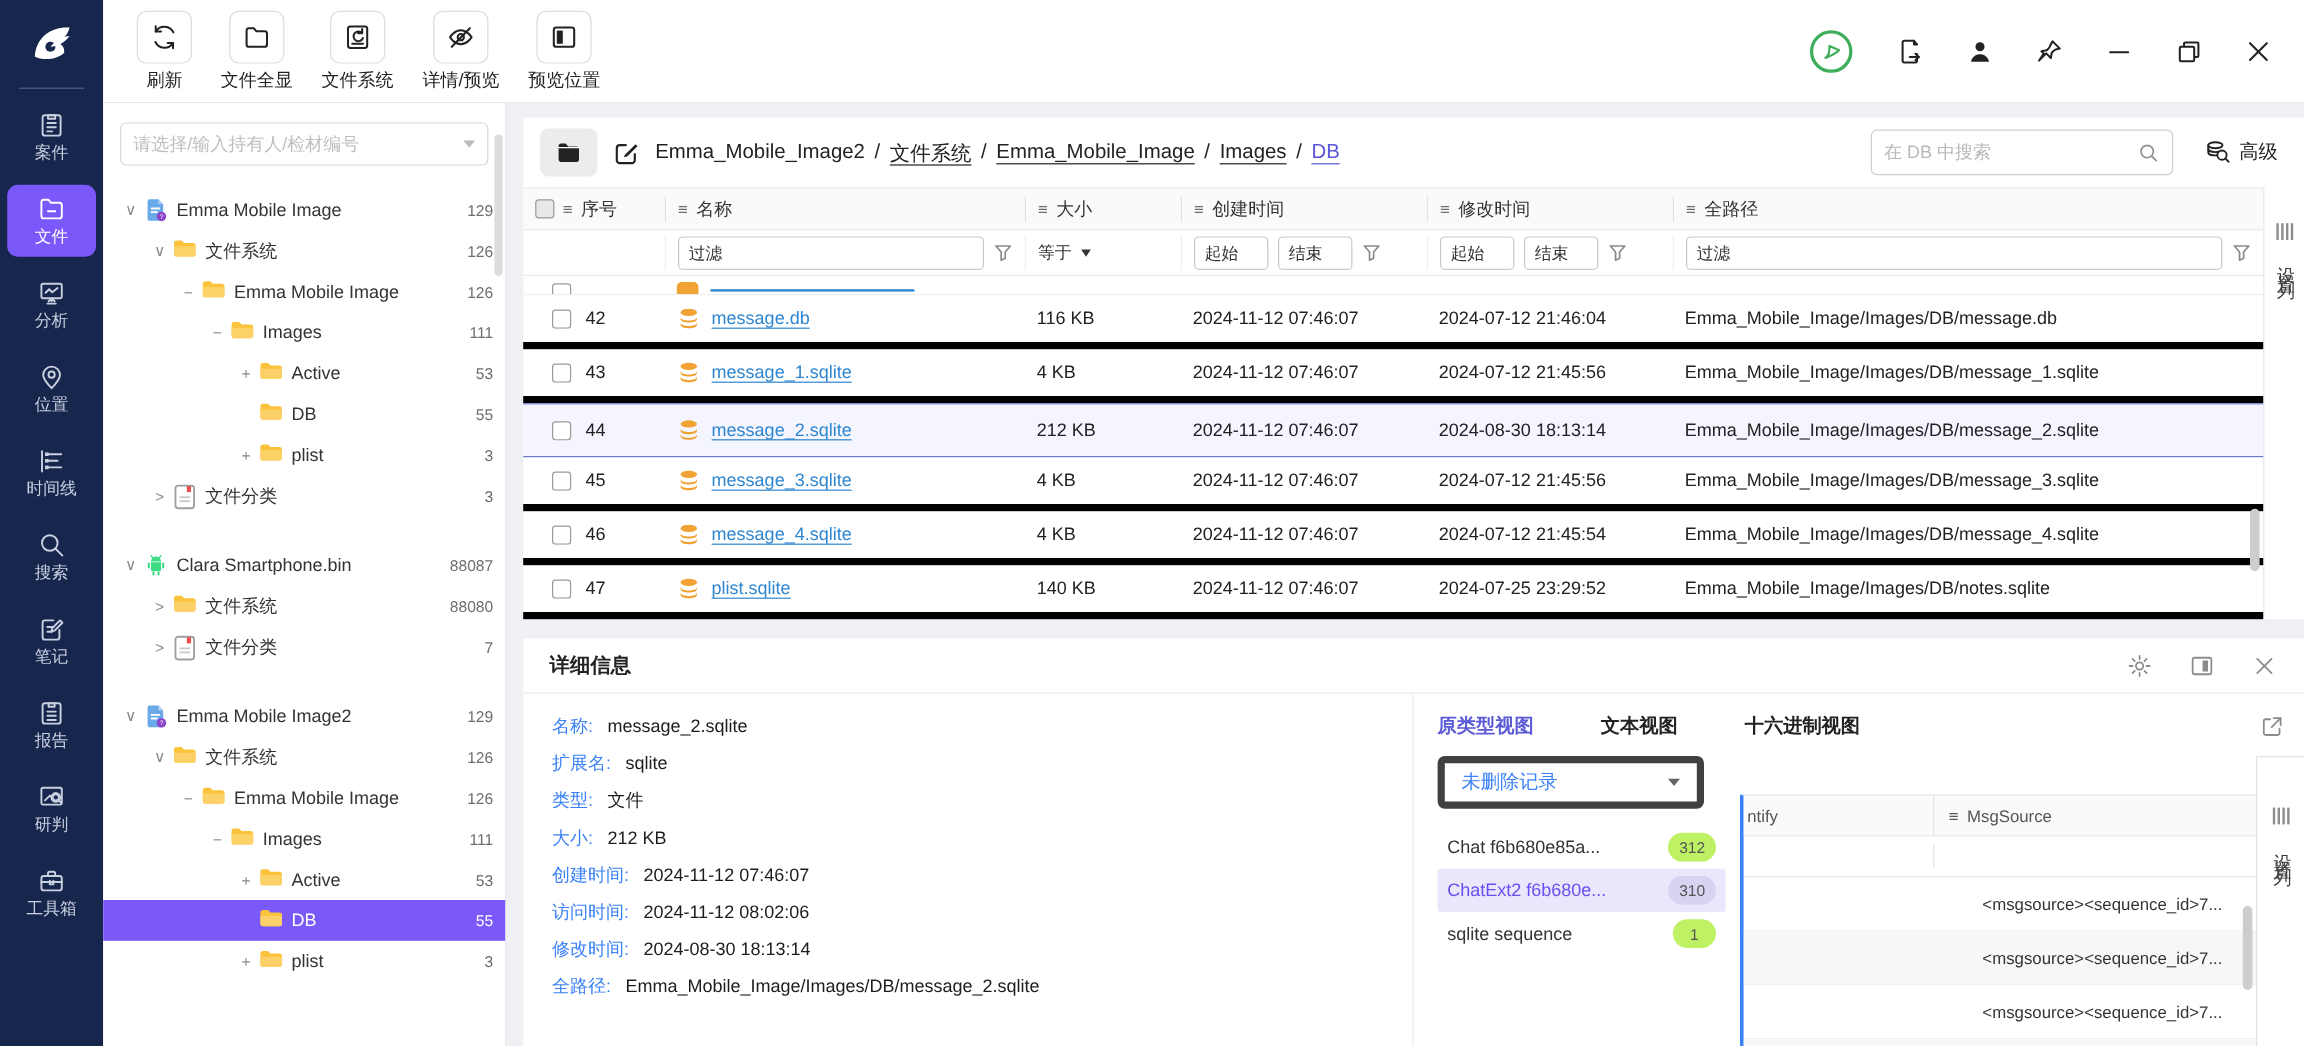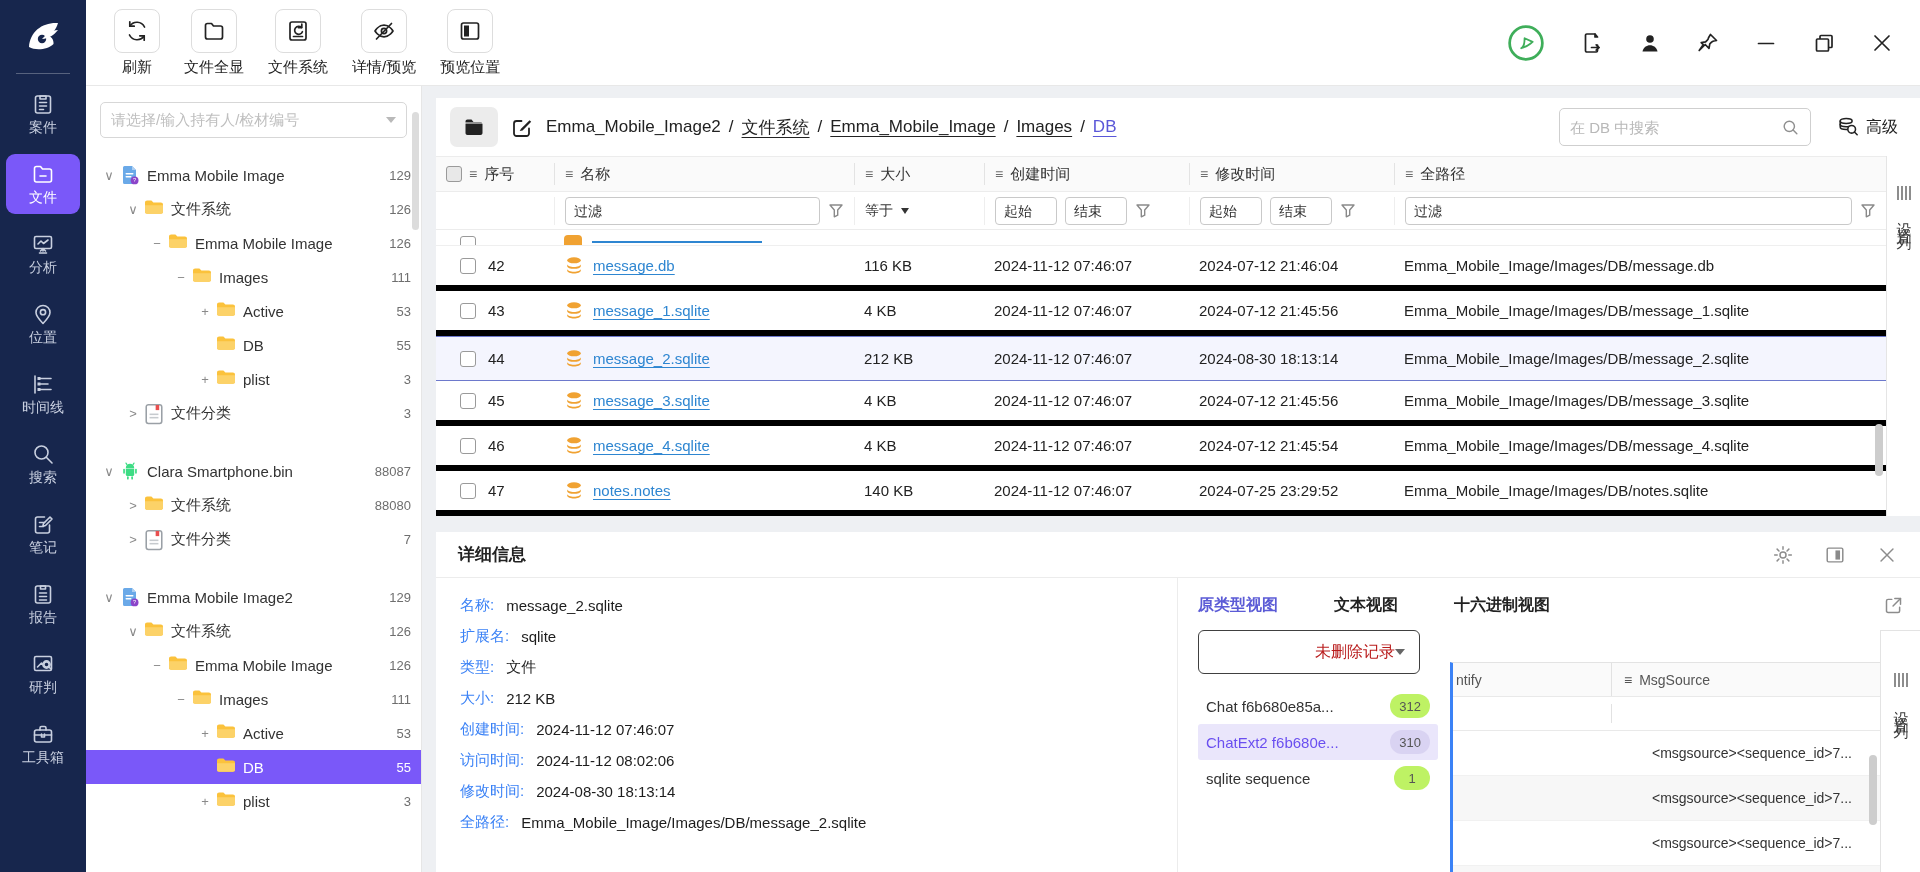--- a/index.html
+++ b/index.html
@@ -125,21 +125,21 @@
 
   .viewer { flex:1; min-width:0; display:flex; flex-direction:column; padding:10px 0 0 20px; }
   .vtabs { display:flex; gap:56px; align-items:center; height:34px; flex-shrink:0; }
   .vtab { font-size:16px; font-weight:bold; color:#222; cursor:pointer; }
   .vtab.active { color:#5b5bd6; }
   .ext-btn { margin-left:auto; margin-right:16px; cursor:pointer; }
   .ext-btn svg { width:21px; height:21px; stroke:#8c8c8c; fill:none; stroke-width:1.7; stroke-linecap:round; stroke-linejoin:round; }
 
   .viewer-body { flex:1; display:flex; min-height:0; margin-top:8px; }
   .rec-col { width:252px; flex-shrink:0; padding-right:12px; }
-  .dropdown { width:222px; height:44px; border:1px solid #404040; border-radius:6px; display:flex; align-items:center; justify-content:flex-end; padding:0 14px; font-size:16px; color:#b91c1c; cursor:pointer; }
+  .dropdown { width:222px; height:44px; border:6px solid #404040; border-radius:6px; display:flex; align-items:center; justify-content:space-between; padding:0 14px; font-size:16px; color:#3b82f6; cursor:pointer; }
   .dropdown .caret { width:0; height:0; border-left:5px solid transparent; border-right:5px solid transparent; border-top:6px solid #666; }
   .rec-list { margin-top:14px; font-size:15px; }
   .rec { height:36px; display:flex; align-items:center; padding:0 8px; color:#333; cursor:pointer; border-radius:3px; }
   .rec .badge { margin-left:auto; background:#bef264; color:#555; border-radius:12px; height:24px; min-width:36px; padding:0 9px; display:flex; align-items:center; justify-content:center; font-size:13px; }
   .rec.sel { background:#eae6fb; color:#6a4ff0; }
   .rec.sel .badge { background:#d9d3f2; }
 
   .mt-wrap { flex:1; min-width:0; display:flex; flex-direction:column; border-top:1px solid #e3e3e3; border-left:3px solid #3b82f6; position:relative; overflow:hidden;margin-top:32px; }
   .mt-head { height:34px; background:#fafafa; display:flex; align-items:center; border-bottom:1px solid #e9e9e9; font-size:14px; color:#555; flex-shrink:0; }
   .mt-c1 { width:37%; padding-left:3px; display:flex; align-items:center; height:100%; }
@@ -816,21 +816,21 @@
                     <span>47</span>
                   </div>
                 <div class="cell name-cell">
                     <svg viewBox="0 0 20 20">
                       <g fill="#f0a232">
                         <ellipse cx="10" cy="4.3" rx="6.8" ry="3"></ellipse>
                         <path d="M3.2 8.1c0 3.9 13.6 3.9 13.6 0v1.8c0 3.9-13.6 3.9-13.6 0Z"></path>
                         <path d="M3.2 12.8c0 3.9 13.6 3.9 13.6 0v1.8c0 3.9-13.6 3.9-13.6 0Z"></path>
                       </g>
                     </svg>
-                    <span class="flink">notes.notes</span>
+                    <span class="flink">plist.sqlite</span>
                   </div>
                 <div class="cell">140 KB</div>
                 <div class="cell">2024-11-12 07:46:07</div>
                 <div class="cell">2024-07-25 23:29:52</div>
                 <div class="cell path-cell">Emma_Mobile_Image/Images/DB/notes.sqlite</div>
               </div>
 
               <div class="tbl-sb"></div>
             </div>
 

